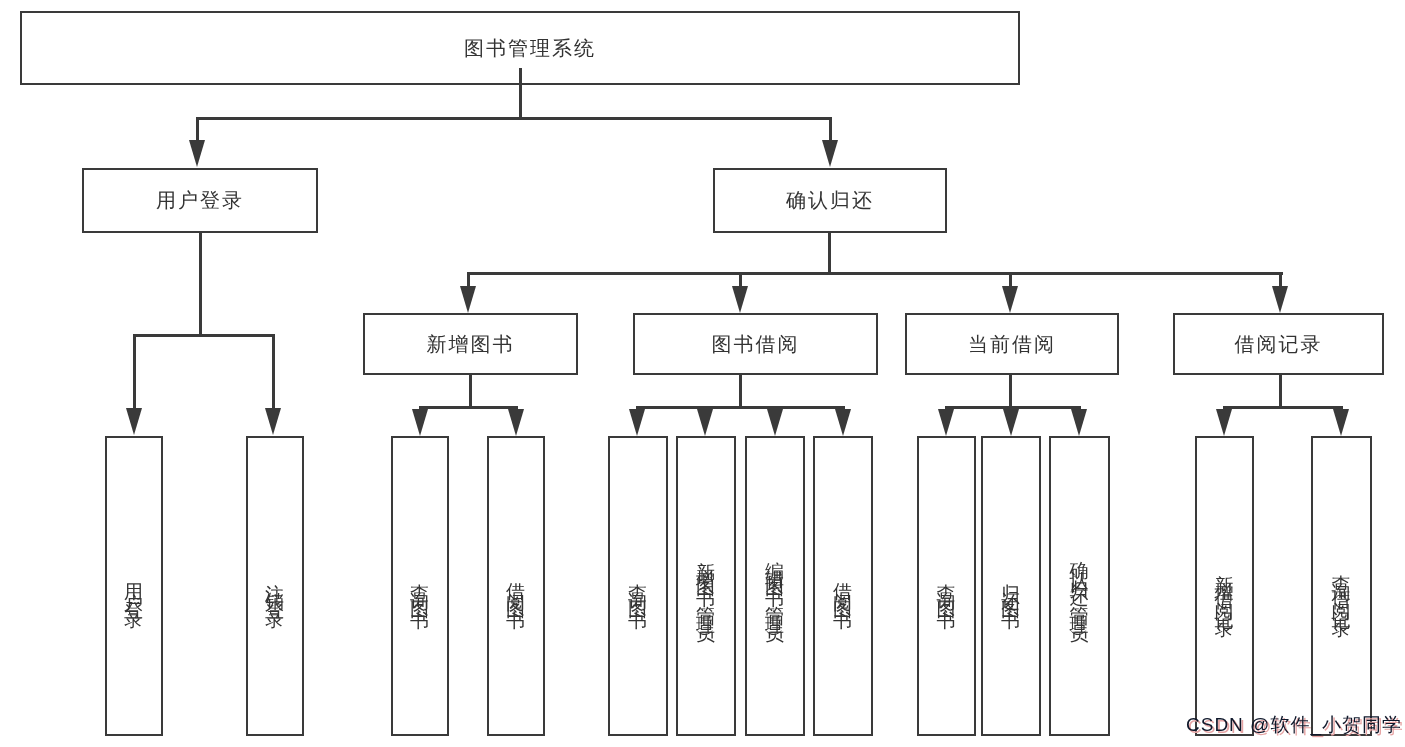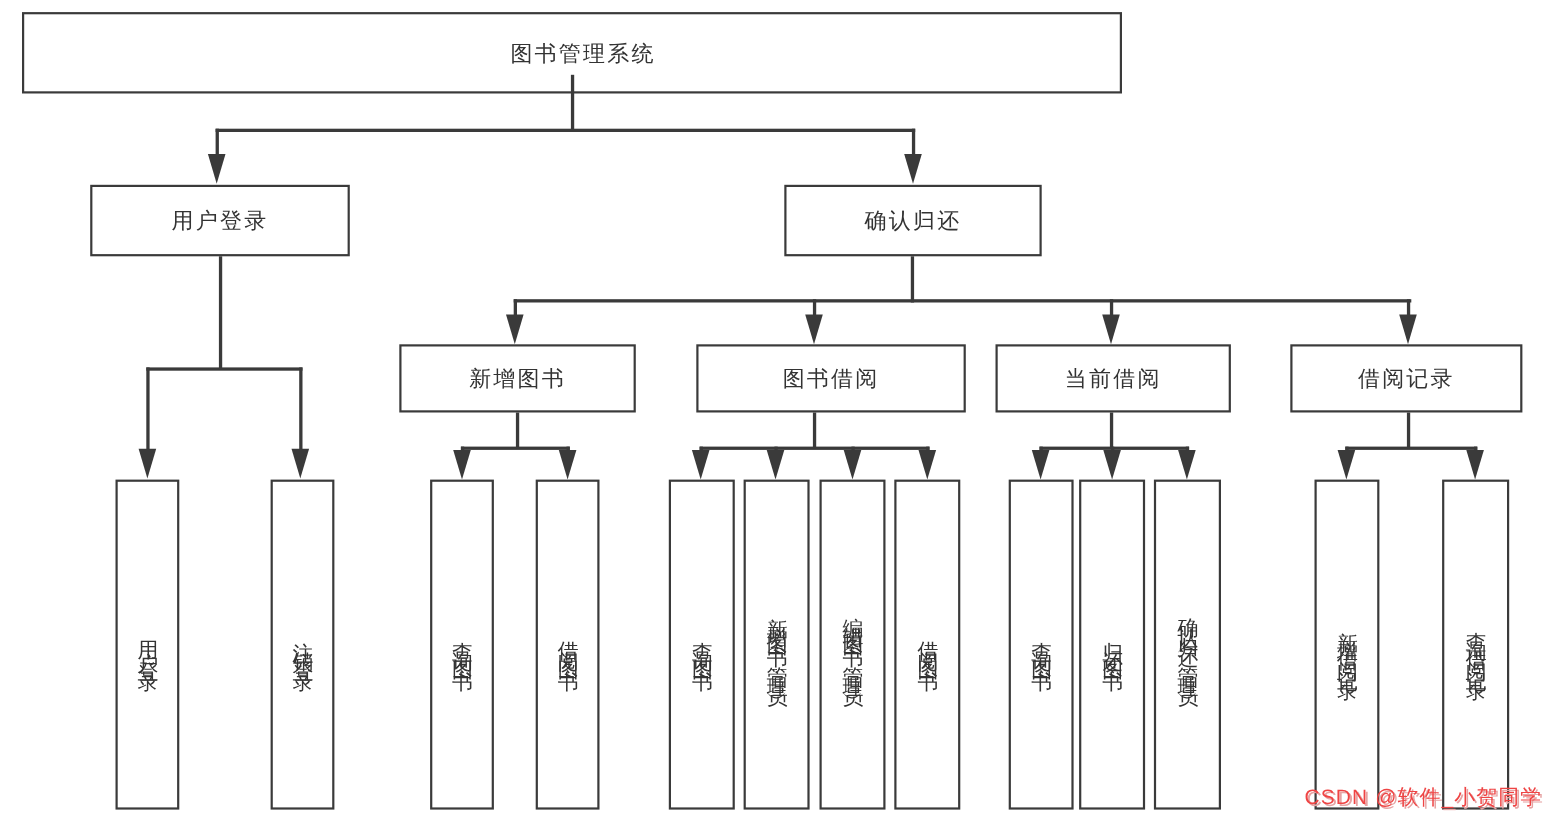--- a/index.html
+++ b/index.html
@@ -8,21 +8,21 @@
           font-family:"Liberation Sans","DejaVu Sans",sans-serif;color:#333;}
   .box{position:absolute;background:#fff;border:2.5px solid #3a3a3a;box-sizing:border-box;
        display:flex;align-items:center;justify-content:center;font-size:20px;letter-spacing:2px;}
   .leaf{font-size:19px;}
   .leaf .vtxt{writing-mode:vertical-rl;text-orientation:mixed;letter-spacing:9px;line-height:1;}
   .hl{position:absolute;height:3px;background:#3a3a3a;}
   .vl{position:absolute;width:3px;background:#3a3a3a;}
   .arr{position:absolute;width:0;height:0;margin-left:-8px;
        border-left:8px solid transparent;border-right:8px solid transparent;border-top:27px solid #3a3a3a;}
   .watermark{position:absolute;left:1186px;top:712px;font-size:19px;letter-spacing:1px;
-             color:#ef4444;text-shadow:2px 2px 0 #e6a4a4;white-space:nowrap;}
+             color:#0f172a;text-shadow:2px 2px 0 #e6a4a4;white-space:nowrap;}
 </style>
 </head>
 <body>
 
 <div class="canvas">
 
   <div class="box" style="left:20px;top:11px;width:1000px;height:74px;padding-left:20px;">
     <span>图书管理系统</span>
   </div>
 

